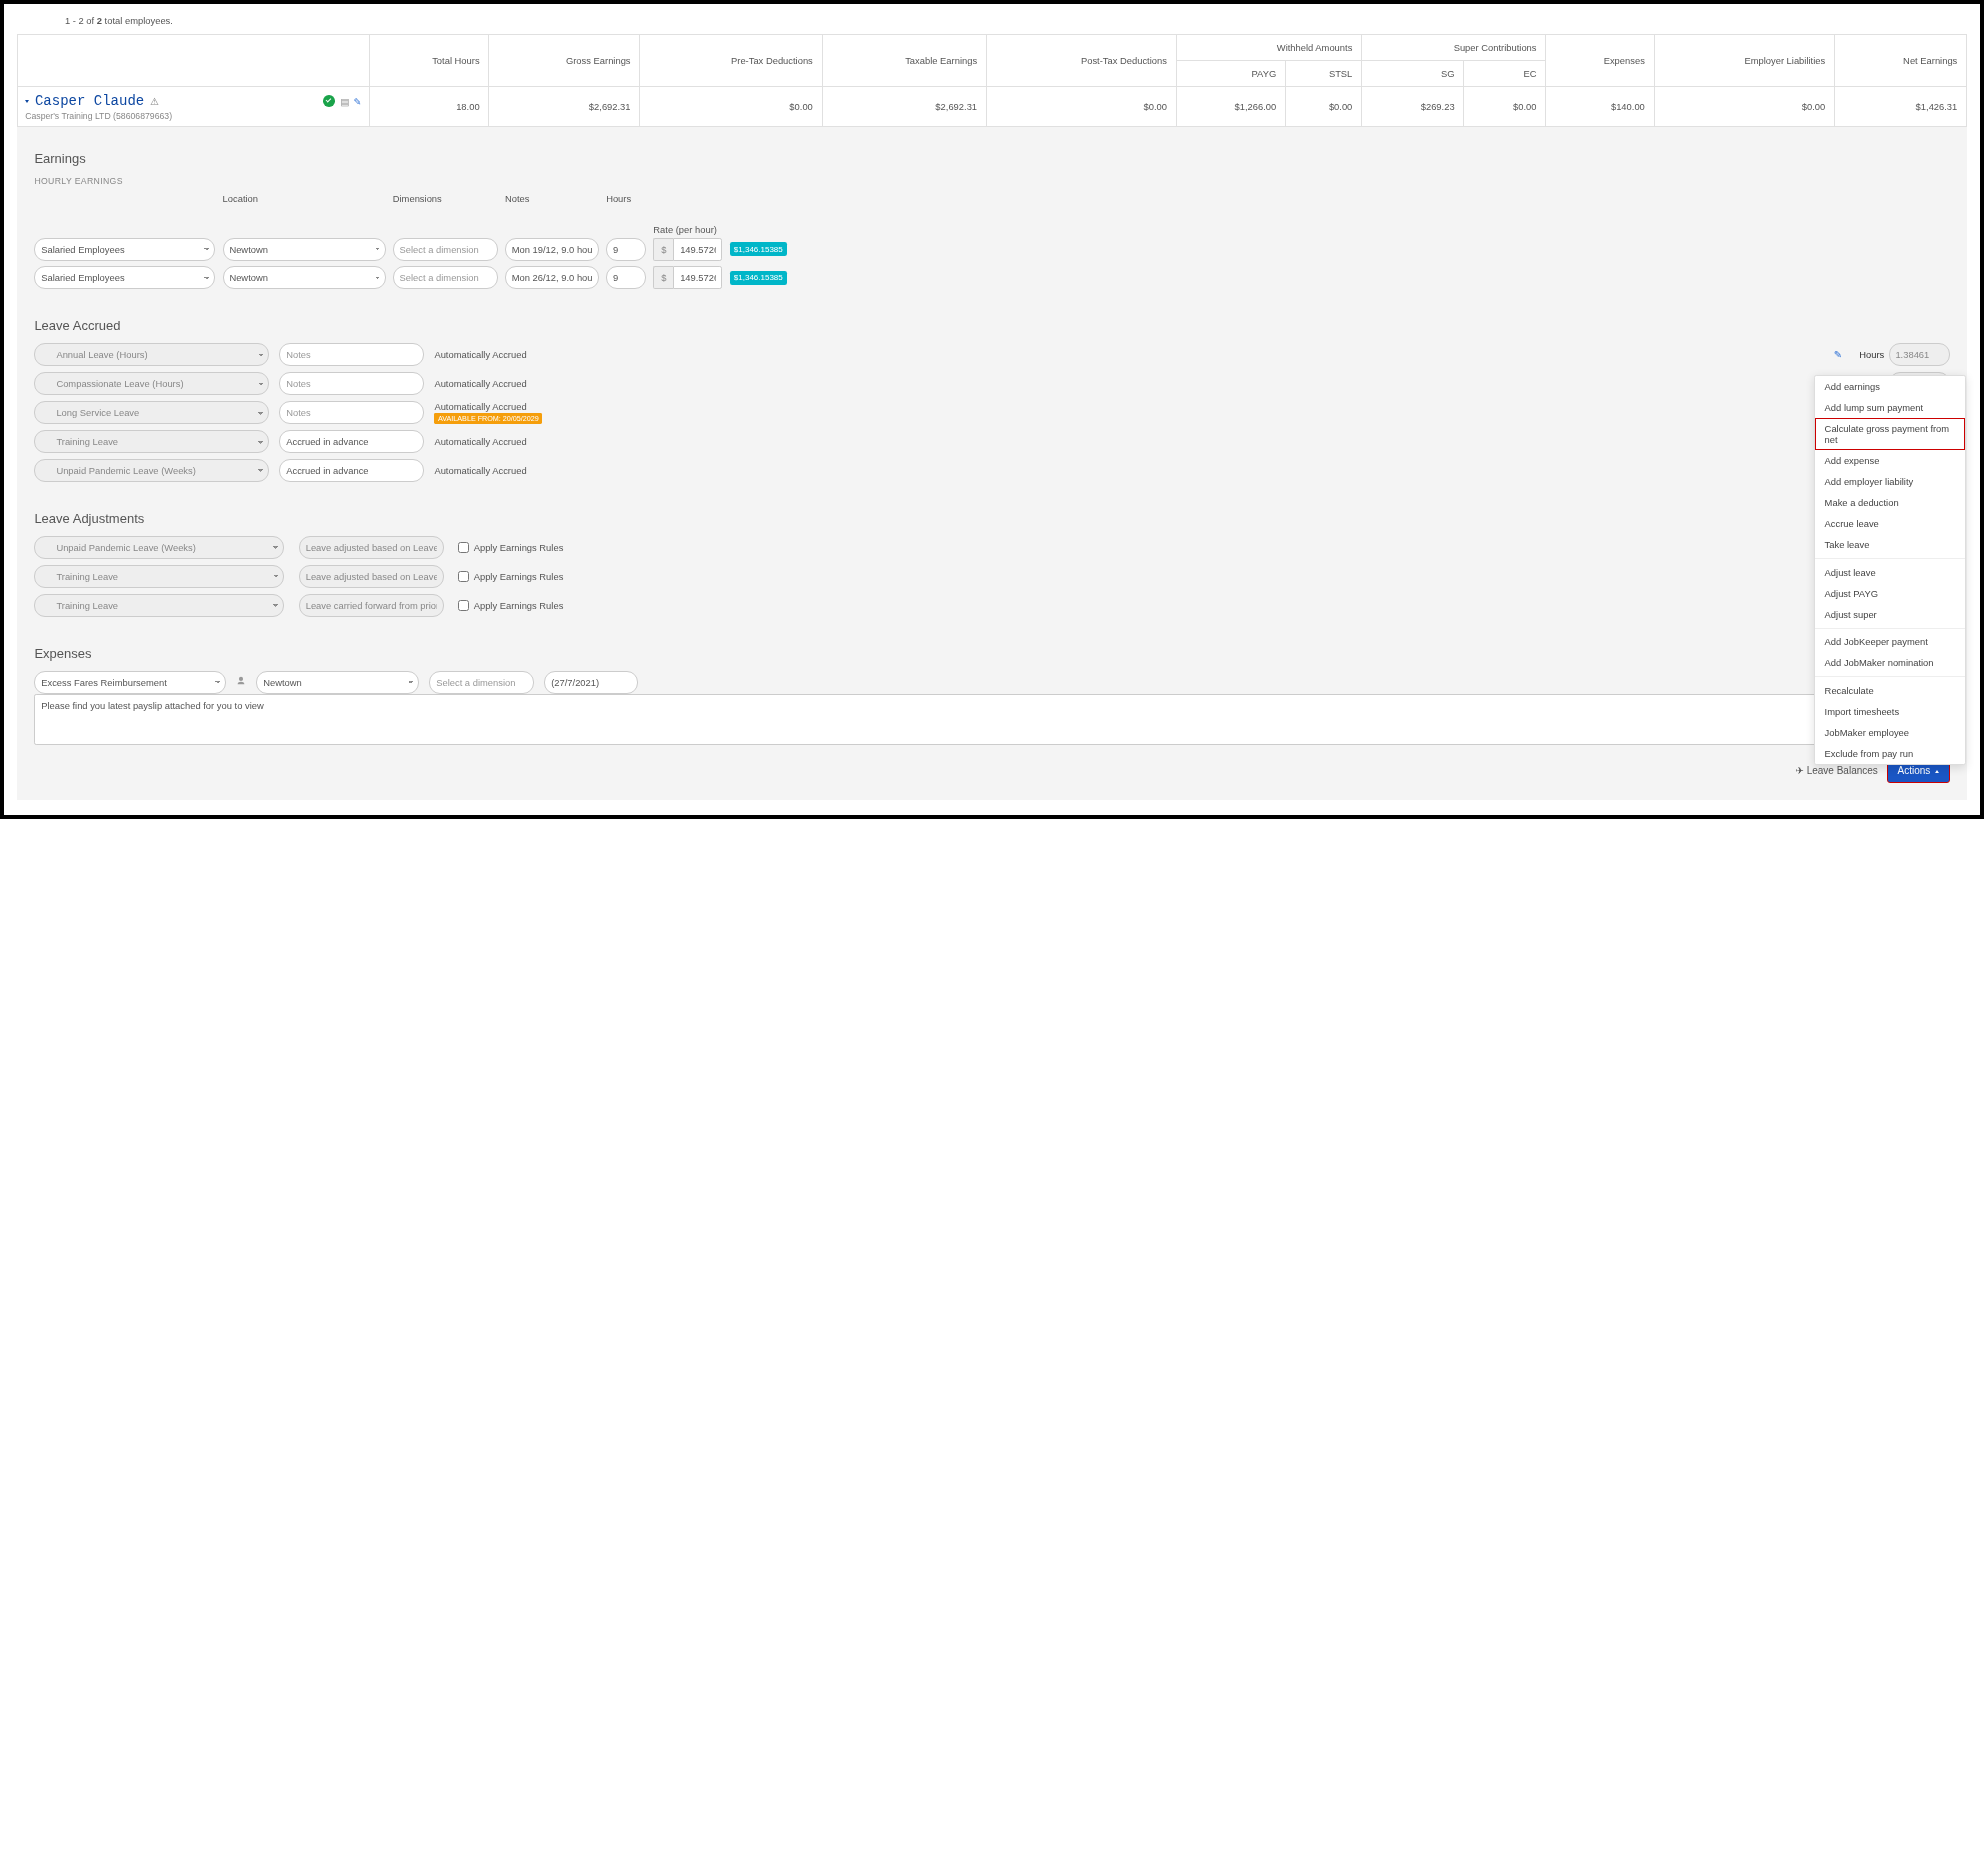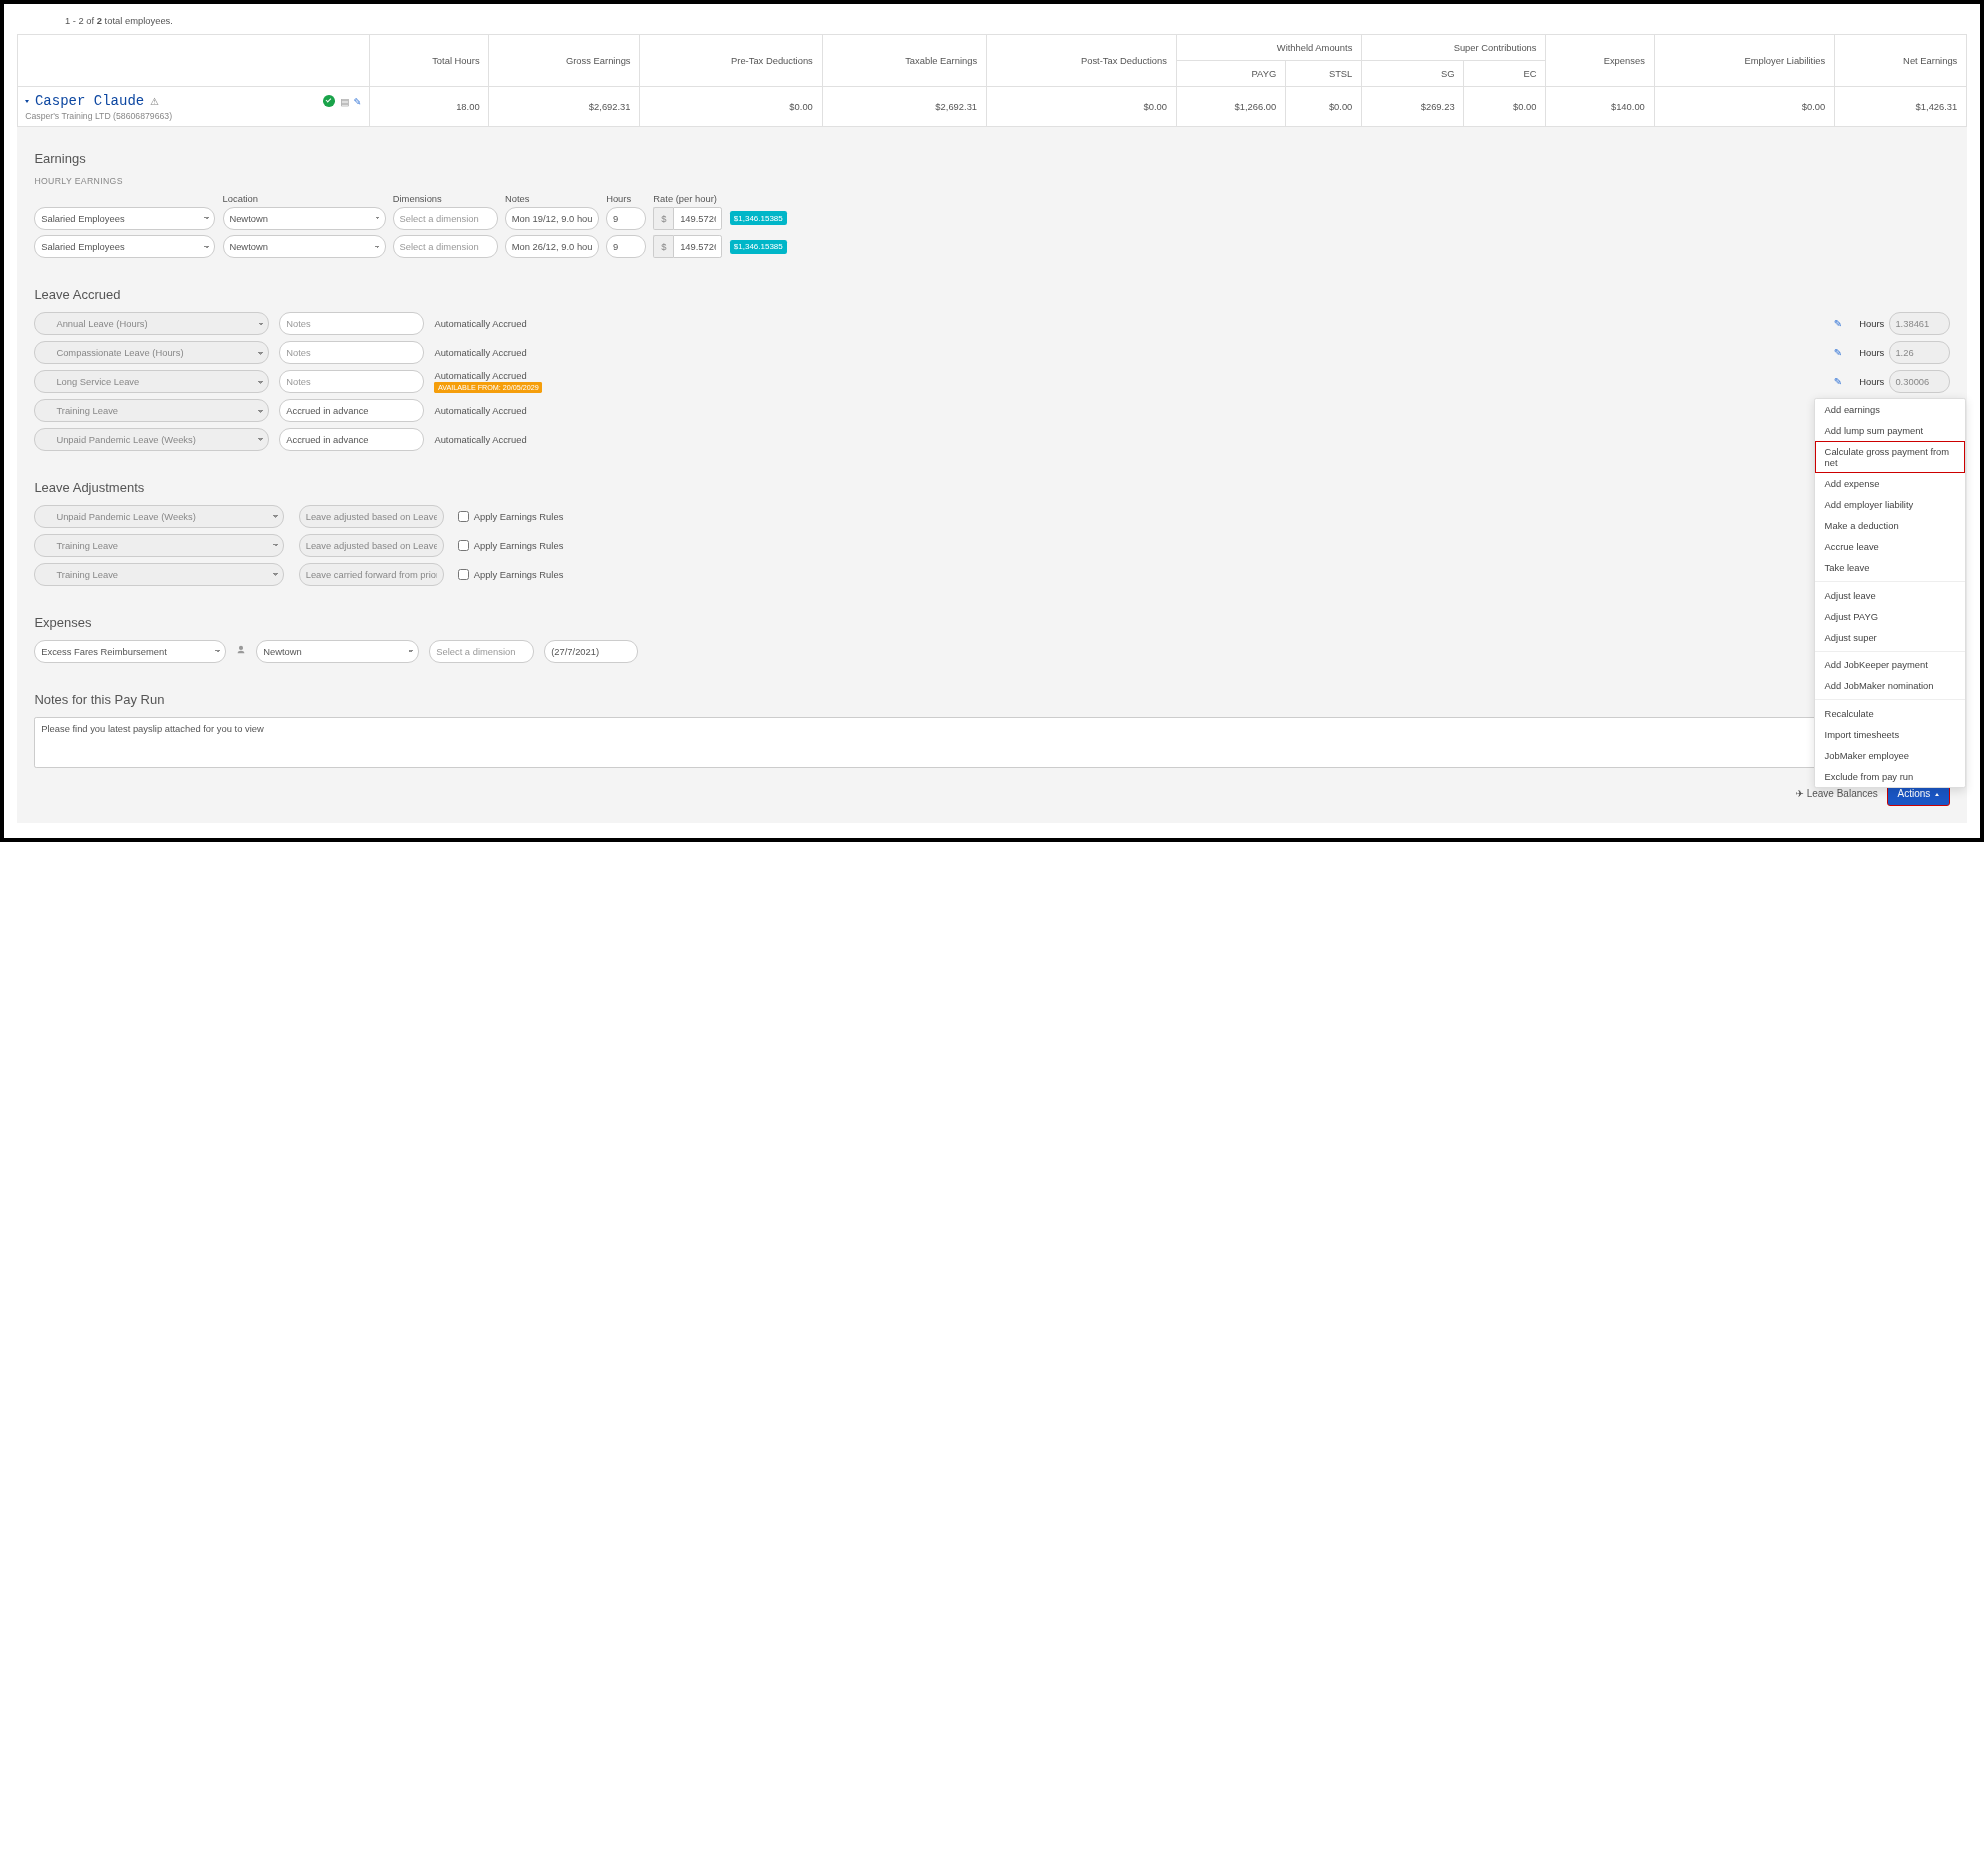--- a/index.html
+++ b/index.html
@@ -124,21 +124,21 @@
 
 <div class="panel">
   <h3 class="section">Earnings</h3>
   <div class="subhead">HOURLY EARNINGS</div>
   <div class="lbl-row">
     <div style="width:181px;"></div>
     <div style="width:163px;">Location</div>
     <div style="width:105px;">Dimensions</div>
     <div style="width:94px;">Notes</div>
     <div style="width:40px;">Hours</div>
-    <div style="width:80px;">Rate (per hour)</div>
+    <div style="width:80px;margin-top:31px;">Rate (per hour)</div>
   </div>
   <div id="earnings-rows">
       <div class="row">
      <select class="sel w1"><option>Salaried Employees</option></select>
      <select class="sel w2"><option>Newtown</option></select>
      <input class="inp w3" placeholder="Select a dimension" style="">
      <input class="inp" style="width: 94px;" value="Mon 19/12, 9.0 hours (st">
      <input class="inp wSmall" value="9" style="">
      <span class="rate-group">
           <span class="prefix">$</span>
@@ -242,21 +242,20 @@
   <div class="exp-row">
     <select class="sel" style="width:192px;"><option>Excess Fares Reimbursement</option></select>
     <span class="user-icon"><svg viewBox="0 0 24 24">
           <path d="M12 12a5 5 0 1 0-5-5 5 5 0 0 0 5 5zm0 2c-4 0-8 2-8 5v1h16v-1c0-3-4-5-8-5z"></path>
         </svg></span>
     <select class="sel" style="width:163px;"><option>Newtown</option></select>
     <input class="inp" style="width: 105px;" placeholder="Select a dimension">
     <input class="inp" style="width: 94px;" value="(27/7/2021)">
   </div>
 
-  <h3 class="section" style="margin-top:29px;">Notes for this Pay Run</h3>
   <textarea class="notes-area" style="">Please find you latest payslip attached for you to view</textarea>
 
   <div class="footer">
     <button class="btn-link">
       <span>✈</span>
       <span>Leave Balances</span>
     </button>
     <button class="btn-primary">
       <span>Actions</span><span class="caret-up"></span>
     </button>

